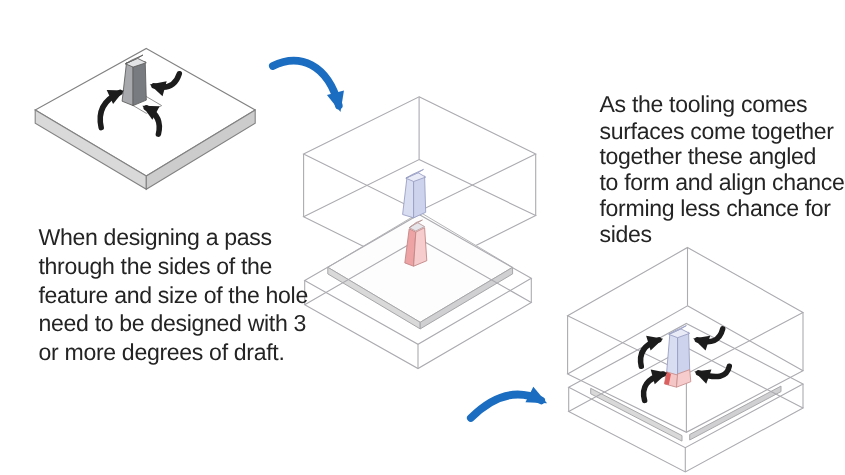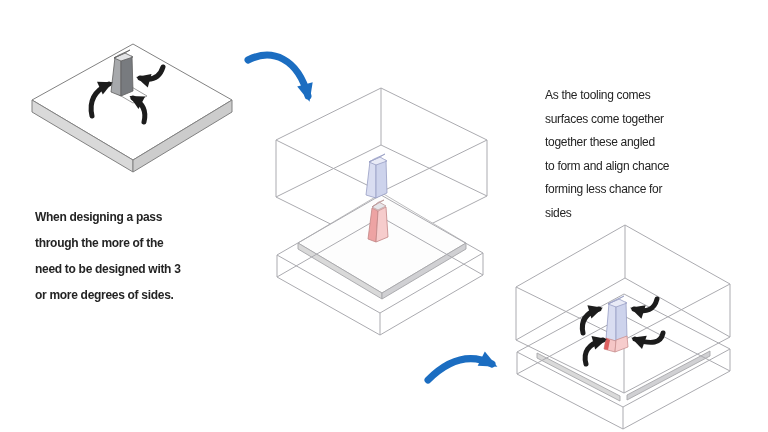--- a/index.html
+++ b/index.html
@@ -1,22 +1,22 @@
 <!DOCTYPE html>
 <html style="--text: #242424; --arrow-black: #1c1c1c; --arrow-blue: #1b6dc1; --core-blue: #d9ddf1; --core-blue-dark: #cdd3ec; --feature-pink: #f6cccc; --feature-pink-dark: #eda3a3; --feature-red: #dd6060; --plate-gray: #d9d9d9; --boss-gray-dark: #787b7f; --boss-gray-light: #a7a9ac; --wire-gray: #ababb0;"><head>
 <meta charset="utf-8">
 <style>
   html,body{margin:0;padding:0;background:#ffffff;}
   .canvas{
     position:relative;width:768px;height:432px;background:#ffffff;
     overflow:hidden;font-family:"Liberation Sans",sans-serif;color:var(--text,#242424);
   }
-  .note{position:absolute;font-size:12px;letter-spacing:-0.3px;color:var(--text,#242424);}
+  .note{position:absolute;font-size:21px;letter-spacing:-0.3px;color:var(--text,#242424);}
   .note .ln{white-space:nowrap;}
-  .note.left{left:35px;top:204px;line-height:26px;font-weight:bold;}
+  .note.left{left:35px;top:204px;line-height:26px;}
   .note.right{left:545px;top:84px;line-height:23.5px;}
   svg{position:absolute;overflow:visible;}
   .wire{fill:none;stroke:var(--wire-gray,#ababb0);stroke-width:1;}
   .blk-arrow{fill:none;stroke:var(--arrow-black,#1c1c1c);stroke-width:5;stroke-linecap:round;}
   .blu-arrow{fill:none;stroke:var(--arrow-blue,#1b6dc1);stroke-width:7;stroke-linecap:round;}
 </style>
 </head>
 <body>
 
 <div class="canvas">
@@ -134,23 +134,24 @@
     <g>
       <path class="blk-arrow" d="M 160,77 Q 156,93 137,87" marker-end="url(#ah3)"></path>
       <path class="blk-arrow" d="M 166,111 Q 163,126 138,117" marker-end="url(#ah3)"></path>
       <path class="blk-arrow" d="M 86,111 Q 82,93 102,87" marker-end="url(#ah3)"></path>
       <path class="blk-arrow" d="M 89,142 Q 84,124 106,118" marker-end="url(#ah3)"></path>
     </g>
   </svg>
 
   <div class="note left">
     <div class="ln">When designing a pass</div>
-    <div class="ln">through the more of the</div>
+    <div class="ln">through the sides of the</div>
+    <div class="ln">feature and size of the hole</div>
     <div class="ln">need to be designed with 3</div>
-    <div class="ln">or more degrees of sides.</div>
+    <div class="ln">or more degrees of draft.</div>
   </div>
 
   <div class="note right">
     <div class="ln">As the tooling comes</div>
     <div class="ln">surfaces come together</div>
     <div class="ln">together these angled</div>
     <div class="ln">to form and align chance</div>
     <div class="ln">forming less chance for</div>
     <div class="ln">sides</div>
   </div>

